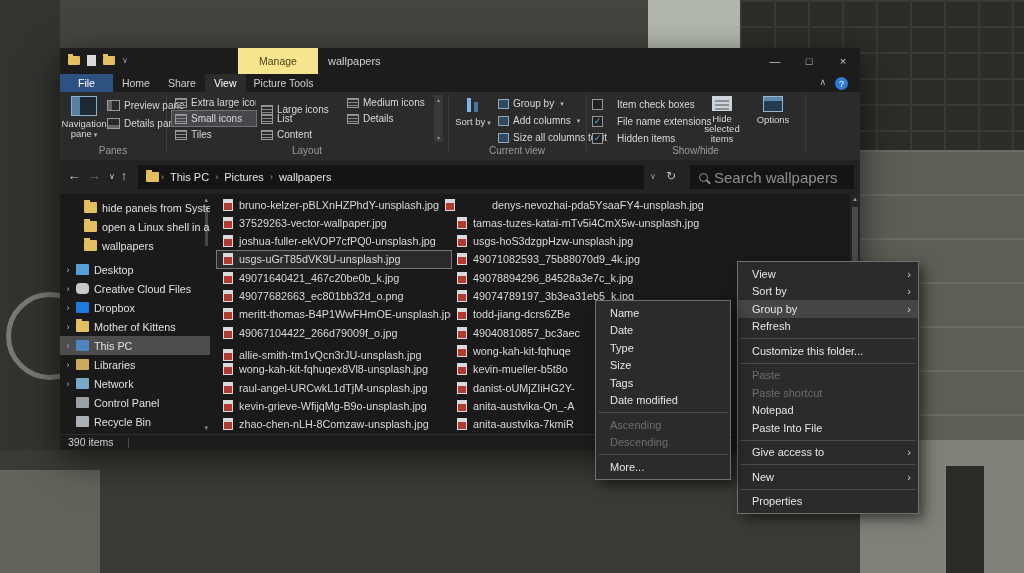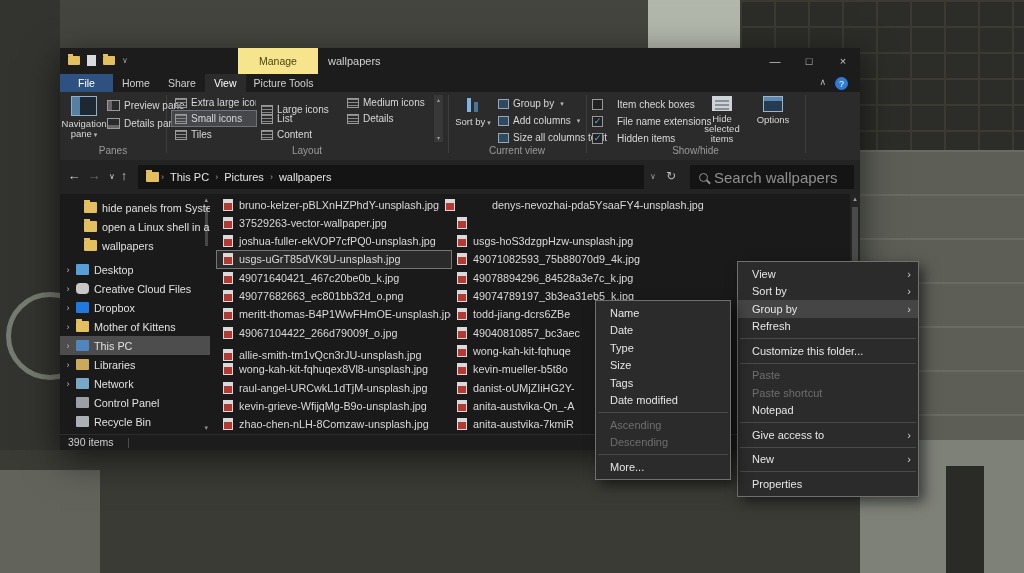--- a/index.html
+++ b/index.html
@@ -445,20 +445,21 @@
         <div class="frow" style="left: 157px; width: 234px; top: 221.6px;">
           <span class="fi"></span>
           <span>zhao-chen-nLH-8Comzaw-unsplash.jpg</span>
         </div>
         <div class="frow" style="left: 379px; width: 396px; top: 2px; gap: 37px;">
           <span class="fi"></span>
           <span>denys-nevozhai-pda5YsaaFY4-unsplash.jpg</span>
         </div>
         <div class="frow" style="left: 391px; width: 396px; top: 20.3px;">
           <span class="fi"></span>
+          <span>tamas-tuzes-katai-mTv5i4CmX5w-unsplash.jpg</span>
         </div>
         <div class="frow" style="left: 391px; width: 396px; top: 38.6px;">
           <span class="fi"></span>
           <span>usgs-hoS3dzgpHzw-unsplash.jpg</span>
         </div>
         <div class="frow" style="left: 391px; width: 396px; top: 56.9px;">
           <span class="fi"></span>
           <span>49071082593_75b88070d9_4k.jpg</span>
         </div>
         <div class="frow" style="left: 391px; width: 396px; top: 75.2px;">
@@ -534,20 +535,23 @@
     <div class="msep"></div>
     <div class="mi dis">
       <span>Paste</span>
     </div>
     <div class="mi dis">
       <span>Paste shortcut</span>
     </div>
     <div class="mi">
       <span>Notepad</span>
     </div>
+    <div class="mi">
+      <span>Paste Into File</span>
+    </div>
     <div class="msep"></div>
     <div class="mi">
       <span>Give access to</span>
       <span class="m-arr">›</span>
     </div>
     <div class="msep"></div>
     <div class="mi">
       <span>New</span>
       <span class="m-arr">›</span>
     </div>

